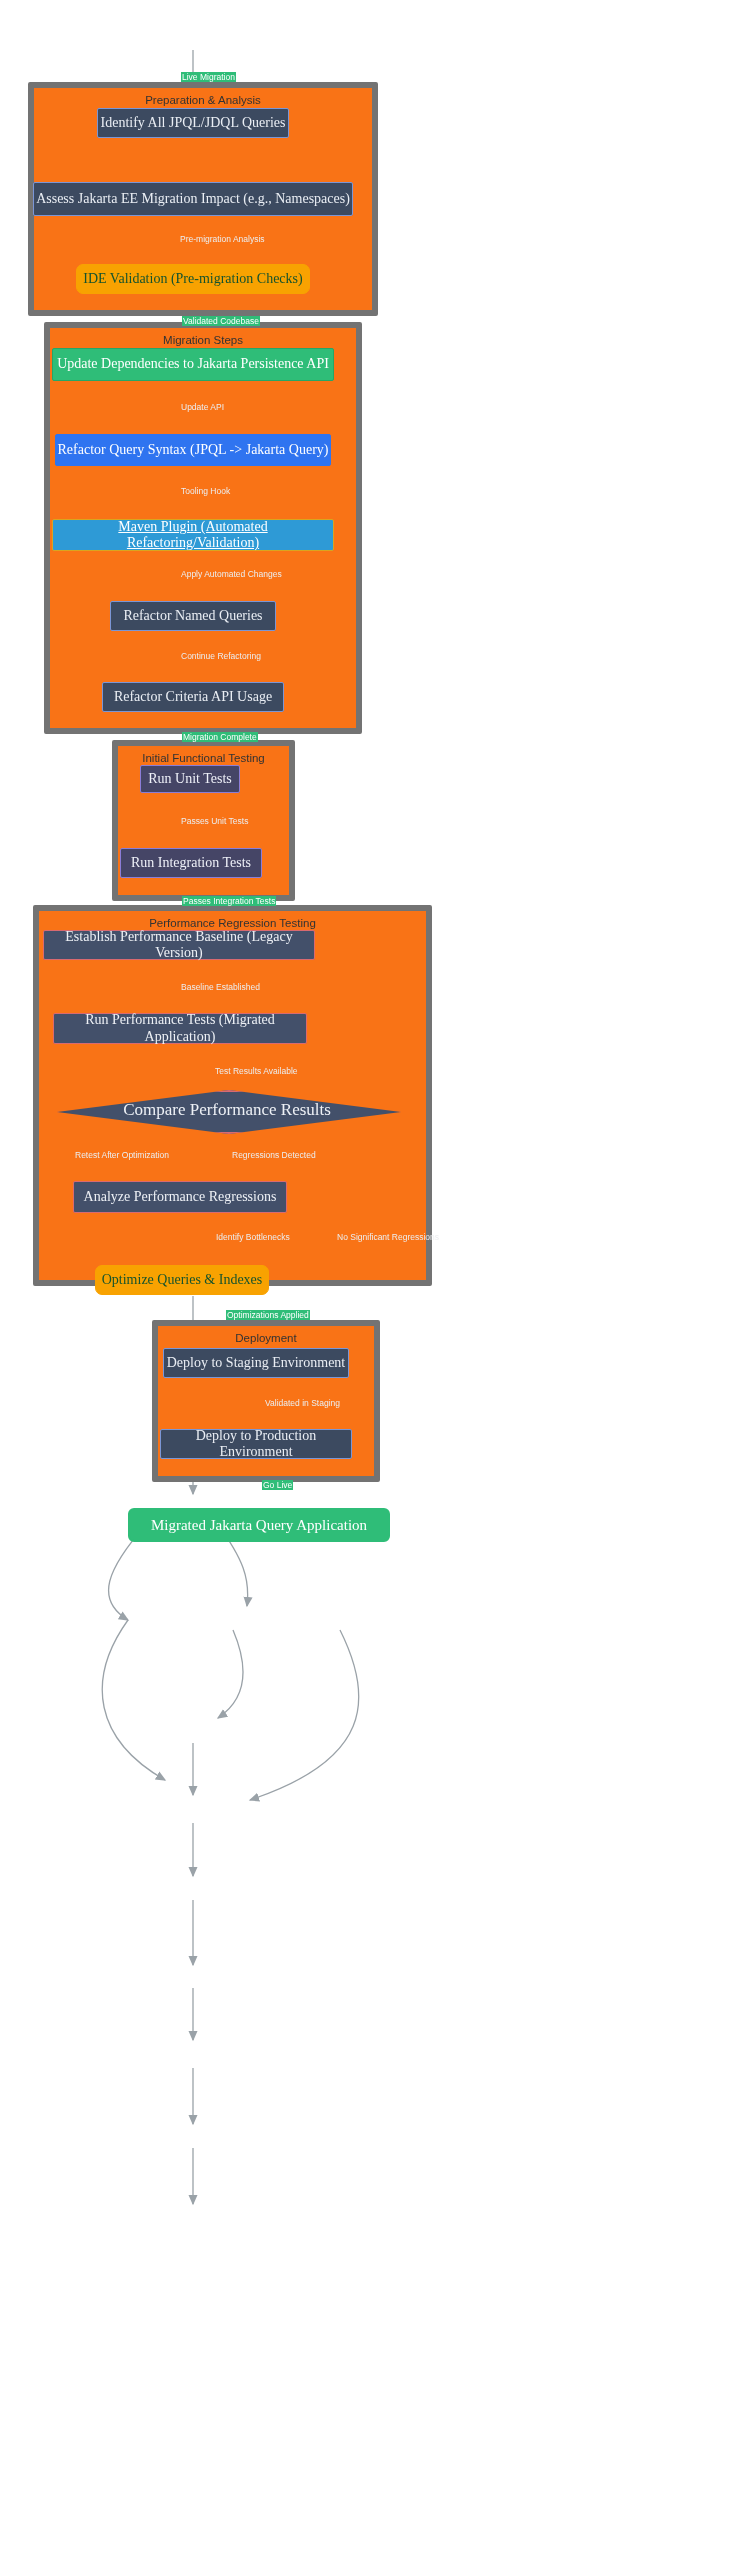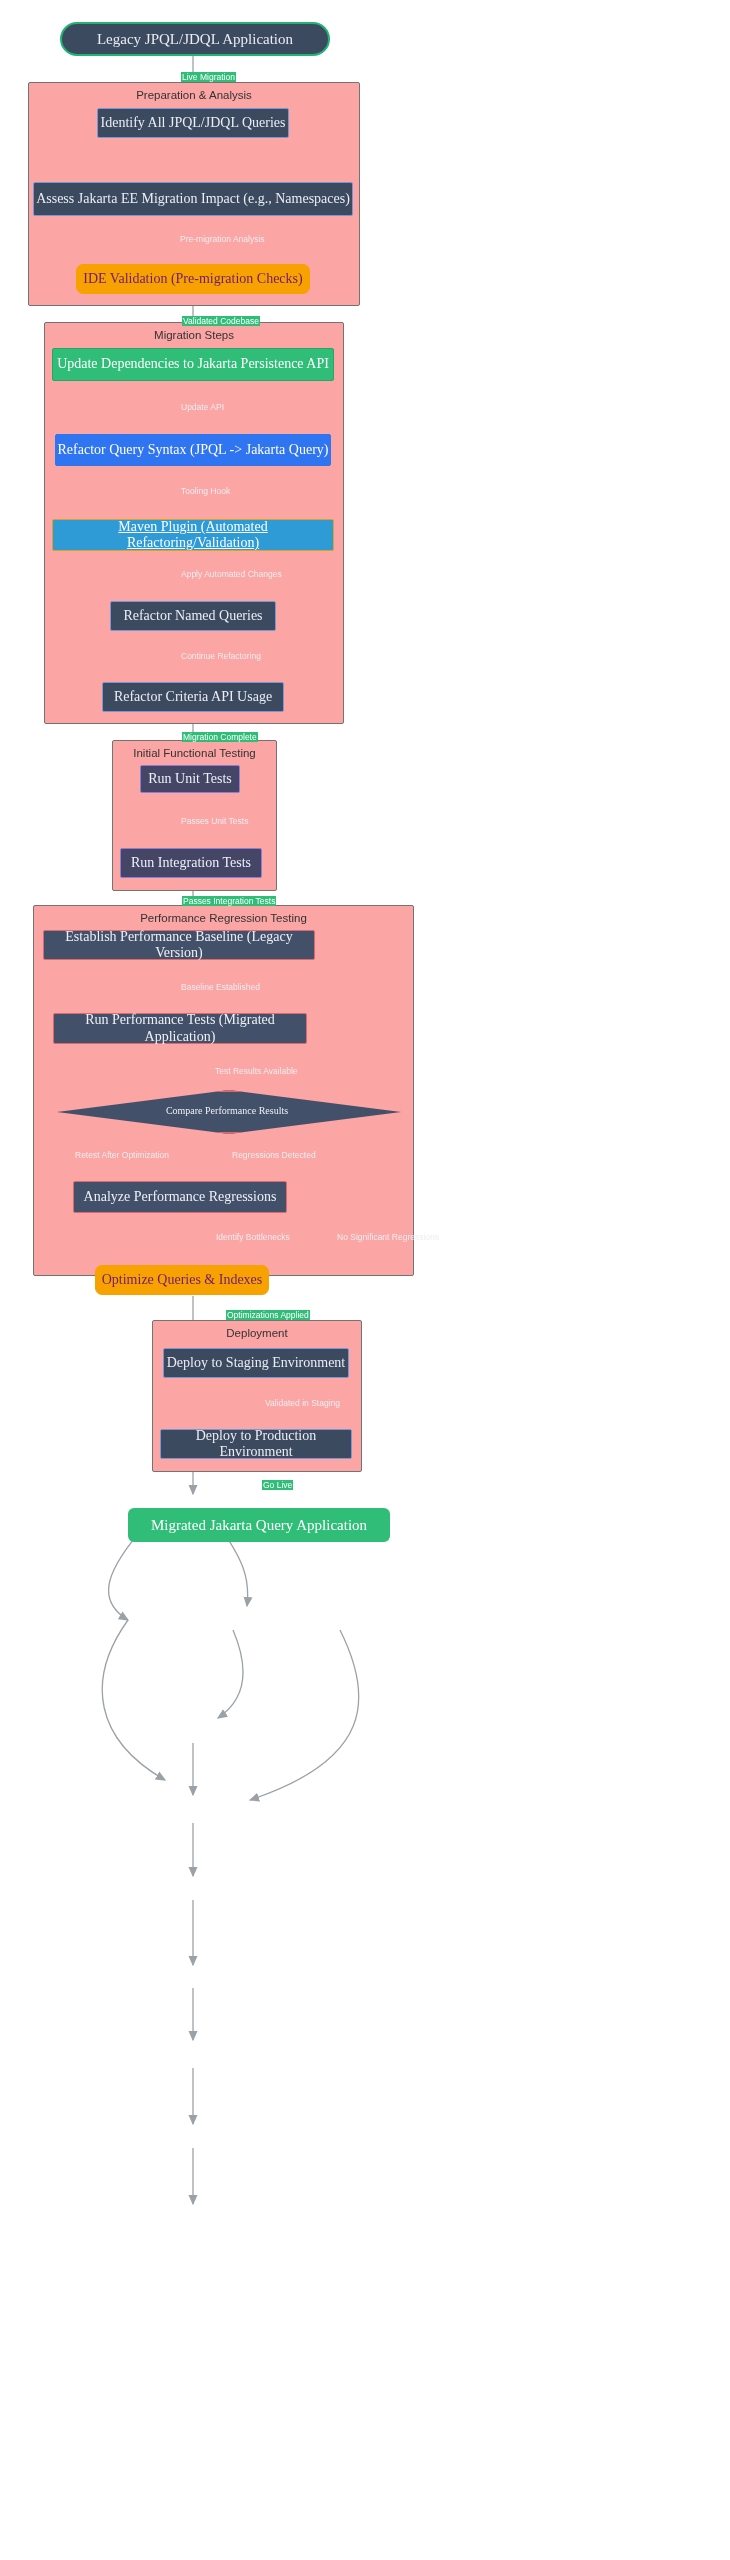--- a/index.html
+++ b/index.html
@@ -1,40 +1,40 @@
 <!DOCTYPE html>
 <html><head>
 <meta charset="utf-8">
 <style>
   html,body{margin:0;padding:0;background:#ffffff;}
   body{width:730px;height:2560px;position:relative;font-family:"Liberation Sans",sans-serif;overflow:hidden;}
   #stage{position:absolute;left:0;top:0;width:730px;height:2560px;}
   svg#wires{position:absolute;left:0;top:0;width:730px;height:2560px;pointer-events:none;}
 
-  .subgraph{position:absolute;background:#fca5a5;border:1px solid #737373;border-radius:2px;}
+  .subgraph{position:absolute;background:#f97316;border:6px solid #737373;border-radius:2px;padding-left:8px;}
   .sg-title{position:absolute;left:0;right:0;top:6px;text-align:center;font-size:11.5px;color:#333;font-family:"Liberation Sans",sans-serif;}
 
   .node{position:absolute;display:flex;align-items:center;justify-content:center;
         text-align:center;box-sizing:border-box;font-family:"Liberation Serif",serif;
         font-size:14px;line-height:1.15;border-radius:2px;}
 
   .n-dark{background:#3c4a60;color:#eaeef4;border:1.6px solid #7b96d6;}
   .n-purple{background:#454566;color:#eef0f8;border:1.6px solid #8b7dd8;}
   .n-red{background:#43506a;color:#eef1f6;border:1.6px solid #d96a70;}
   .n-green{background:#2fbd78;color:#ffffff;border:1.6px solid #26a667;}
   .n-blue{background:#2f74f0;color:#ffffff;border:1.6px solid #2f74f0;}
   .n-cyan{background:#2e9ad6;color:#ffffff;border:1.6px solid #d9a520;}
-  .n-orange{background:#f8a201;color:#701a75;border:1.6px solid #f8a201;border-radius:7px;}
+  .n-orange{background:#f8a201;color:#14532d;border:1.6px solid #f8a201;border-radius:7px;}
 
   .terminal{position:absolute;display:flex;align-items:center;justify-content:center;
             text-align:center;border-radius:999px;font-family:"Liberation Serif",serif;font-size:15px;}
   .t-start{background:#3c4a60;color:#e9edf3;border:2px solid #21b573;}
   .t-end{background:#2fbd78;color:#ffffff;border:2px solid #2fbd78;border-radius:6px;}
 
-  .rhombus{position:absolute;font-family:"Liberation Serif",serif;font-size:10px;color:#eef1f6;
+  .rhombus{position:absolute;font-family:"Liberation Serif",serif;font-size:17px;color:#eef1f6;
            display:flex;align-items:center;justify-content:center;}
   .rhombus .shape{position:absolute;left:0;top:0;width:100%;height:100%;
            background:#43506a;border:2px solid #d96a70;
            clip-path:polygon(0% 50%, 50% 0%, 100% 50%, 50% 100%);}
   .rhombus .txt{position:relative;z-index:2;}
 
   .elabel{position:absolute;font-family:"Liberation Sans",sans-serif;font-size:8.5px;
           color:#eceef0;white-space:nowrap;}
   .elabel.hl{color:#ffffff;background:#2fbd78;padding:0 1px;}
 </style>
@@ -75,21 +75,20 @@
       <path d="M150,1520 C105,1570 95,1600 128,1620"></path>
       <path d="M128,1620 C85,1680 95,1740 165,1780"></path>
       <path d="M193,1823 L193,1876"></path>
       <path d="M193,1900 L193,1965"></path>
       <path d="M193,1988 L193,2040"></path>
       <path d="M193,2068 L193,2124"></path>
       <path d="M193,2148 L193,2204"></path>
     </g>
   </svg>
 
-  <div class="terminal t-start" style="left:60px;top:22px;width:266px;height:30px;">Legacy JPQL/JDQL Application</div>
 
   <div class="subgraph" style="left:28px;top:82px;width:330px;height:222px;">
     <div class="sg-title">Preparation &amp; Analysis</div>
   </div>
   <div class="node n-dark" style="left:97px;top:108px;width:192px;height:30px;">Identify All JPQL/JDQL Queries</div>
   <div class="node n-dark" style="left:33px;top:182px;width:320px;height:34px;">Assess Jakarta EE Migration Impact (e.g., Namespaces)</div>
   <div class="node n-orange" style="left:76px;top:264px;width:234px;height:30px;">IDE Validation (Pre-migration Checks)</div>
 
   <div class="subgraph" style="left:44px;top:322px;width:298px;height:400px;">
     <div class="sg-title">Migration Steps</div>

